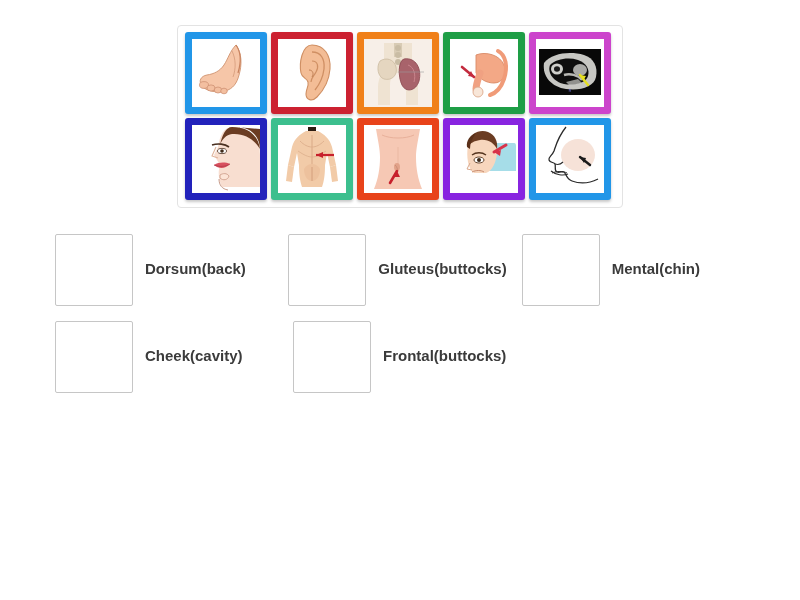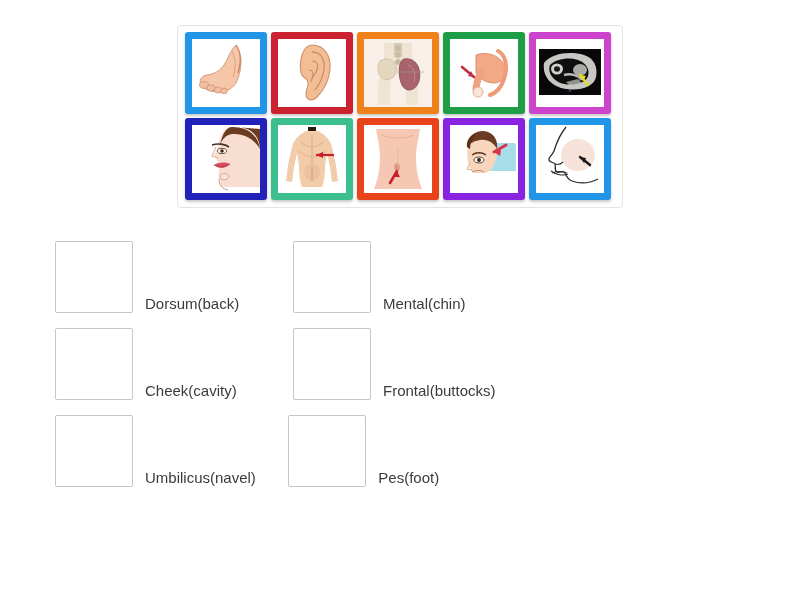--- a/index.html
+++ b/index.html
@@ -47,23 +47,24 @@
 
   
   #answer-grid {
     position: absolute;
     left: 55px; top: 226px;
     width: 700px;
   }
   .ans-row { display: flex; }
   .ans-cell {
     display: flex;
-    align-items: flex-end;
+    align-items: center;
     width: 238px;
     height: 87px;
+    font-weight: bold;
   }
   .ans-cell.empty-cell { visibility: hidden; }
   .dropzone {
     width: 78px; height: 72px;
     border: 1px solid #c6c6c6;
     background: #ffffff;
     border-radius: 2px;
     flex: 0 0 auto;
   }
   .ans-label {
@@ -253,41 +254,34 @@
 
 <div id="answer-grid">
 
   <div class="ans-row">
     <div class="ans-cell">
       <div class="dropzone"></div>
       <div class="ans-label">Dorsum(back)</div>
     </div>
     <div class="ans-cell">
       <div class="dropzone"></div>
+      <div class="ans-label">Gluteus(buttocks)</div>
+    </div>
+    <div class="ans-cell">
+      <div class="dropzone"></div>
       <div class="ans-label">Mental(chin)</div>
     </div>
   </div>
 
   <div class="ans-row">
     <div class="ans-cell">
       <div class="dropzone"></div>
       <div class="ans-label">Cheek(cavity)</div>
     </div>
     <div class="ans-cell">
       <div class="dropzone"></div>
       <div class="ans-label">Frontal(buttocks)</div>
     </div>
   </div>
 
 
-  <div class="ans-row">
-    <div class="ans-cell">
-      <div class="dropzone"></div>
-      <div class="ans-label">Umbilicus(navel)</div>
-    </div>
-    <div class="ans-cell">
-      <div class="dropzone"></div>
-      <div class="ans-label">Pes(foot)</div>
-    </div>
-    <div class="ans-cell empty-cell"></div>
-  </div>
 
 </div>
 
 </body></html>

